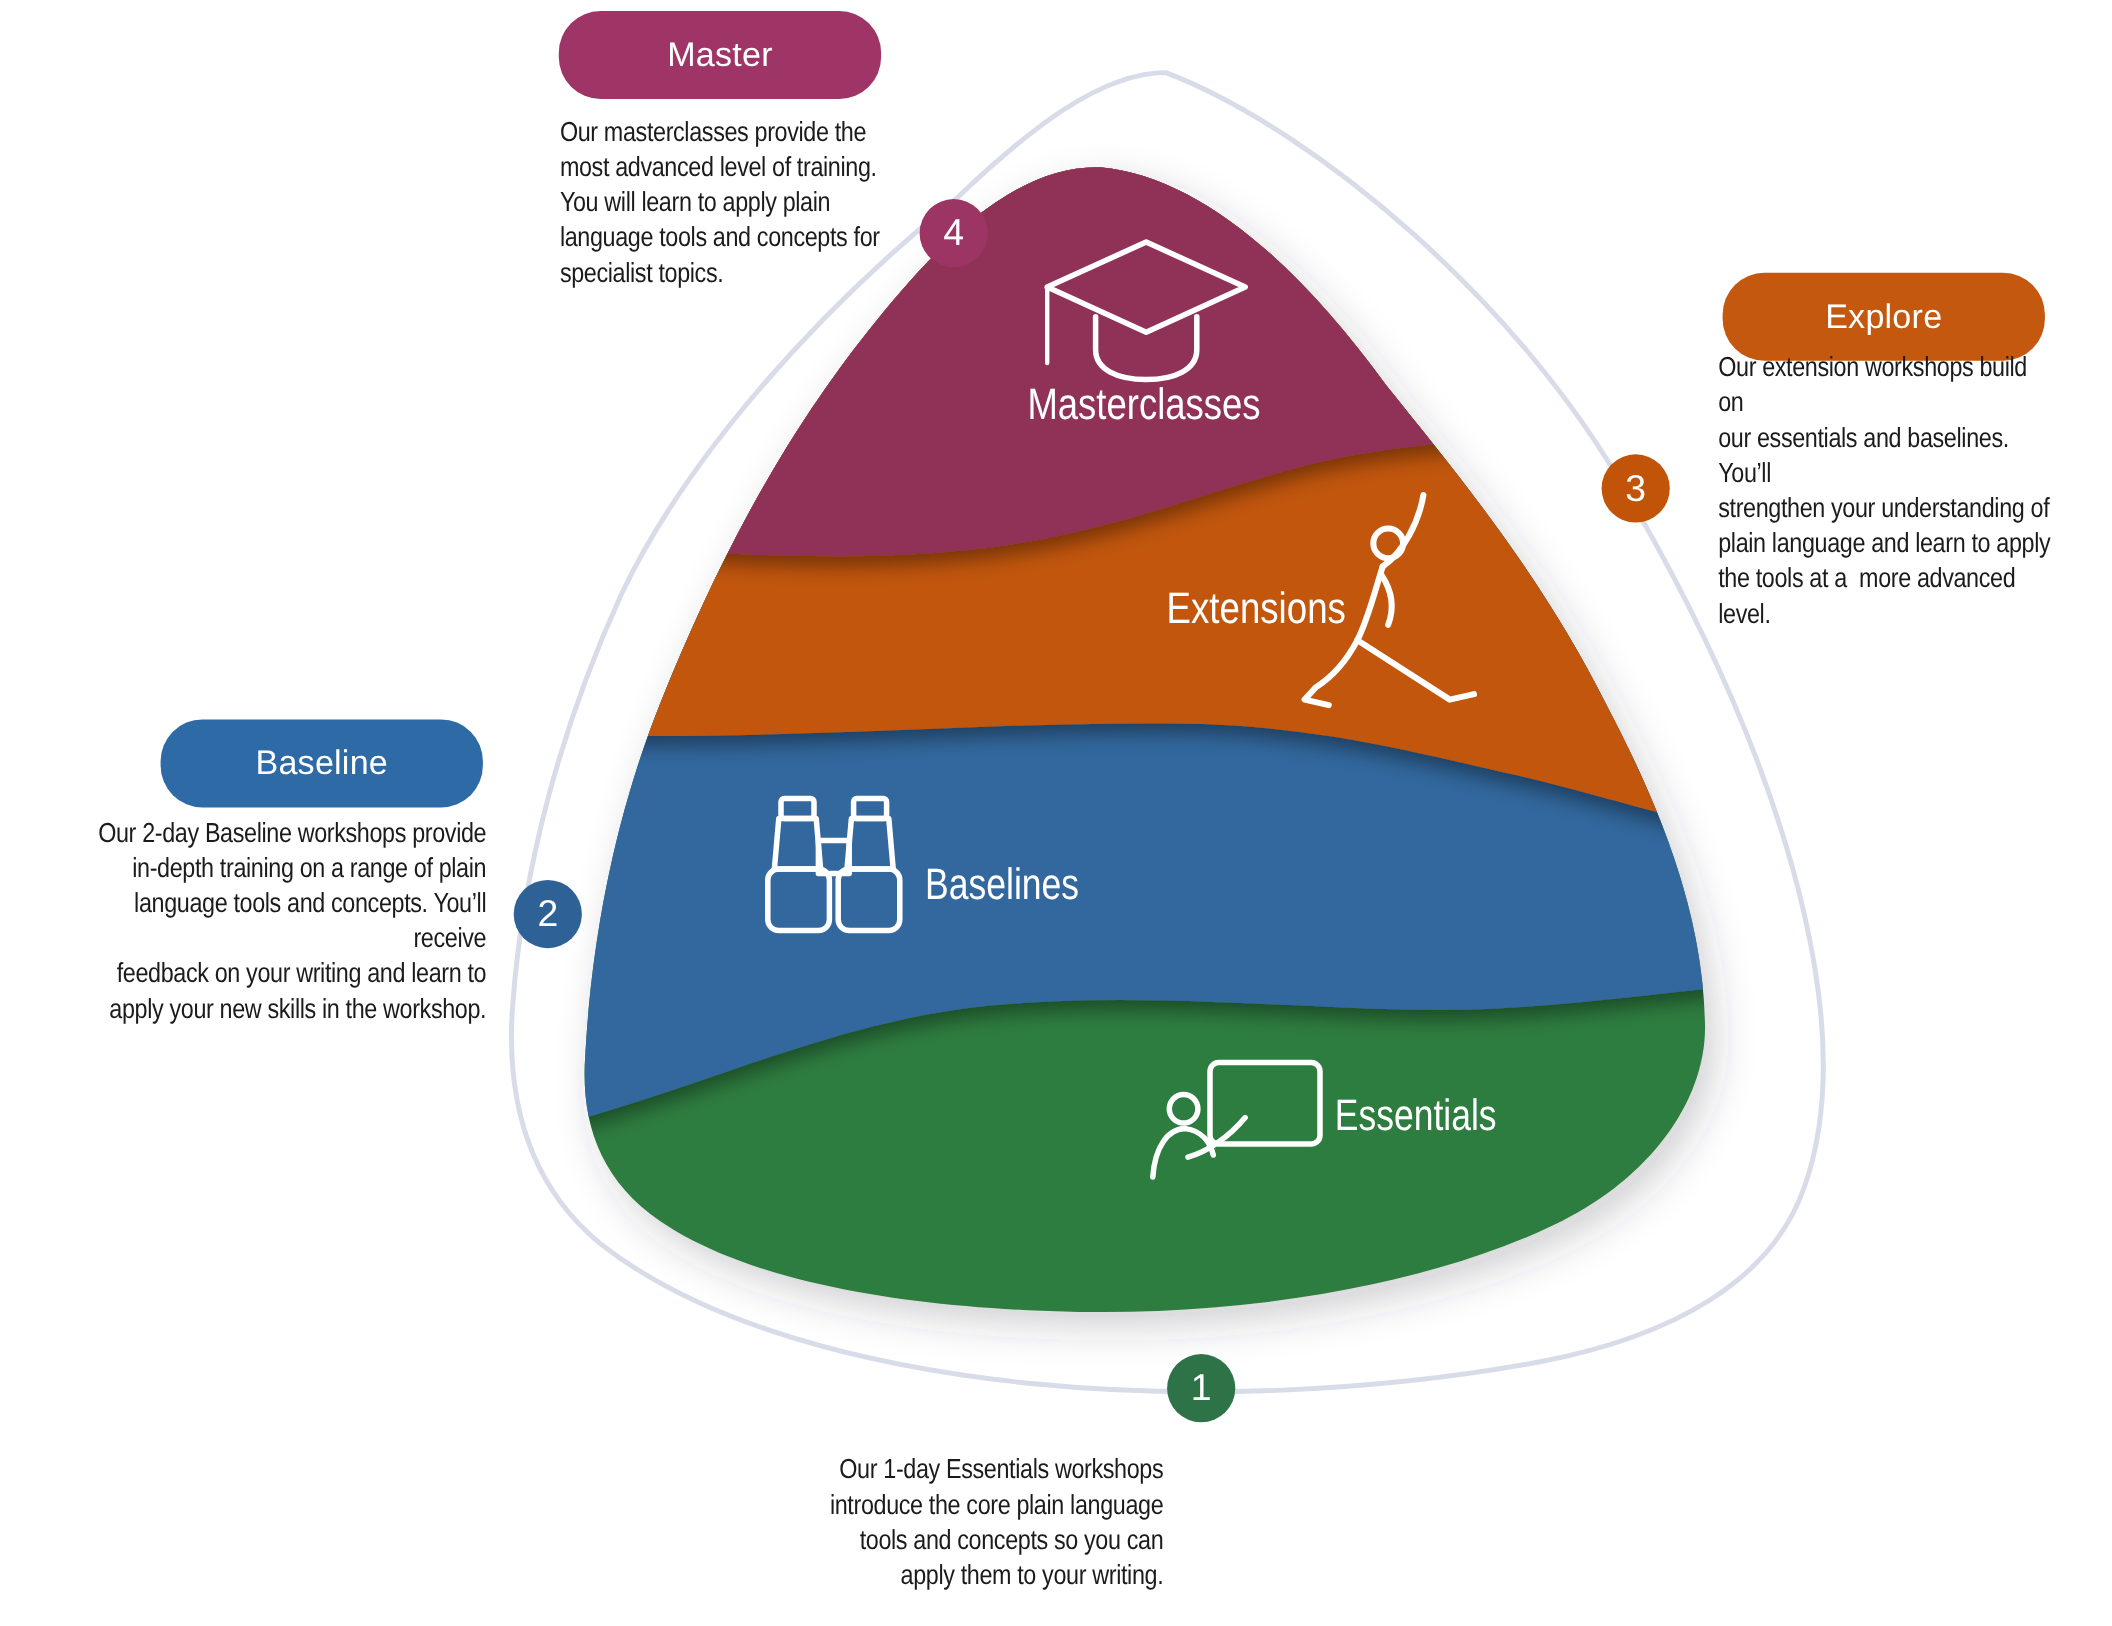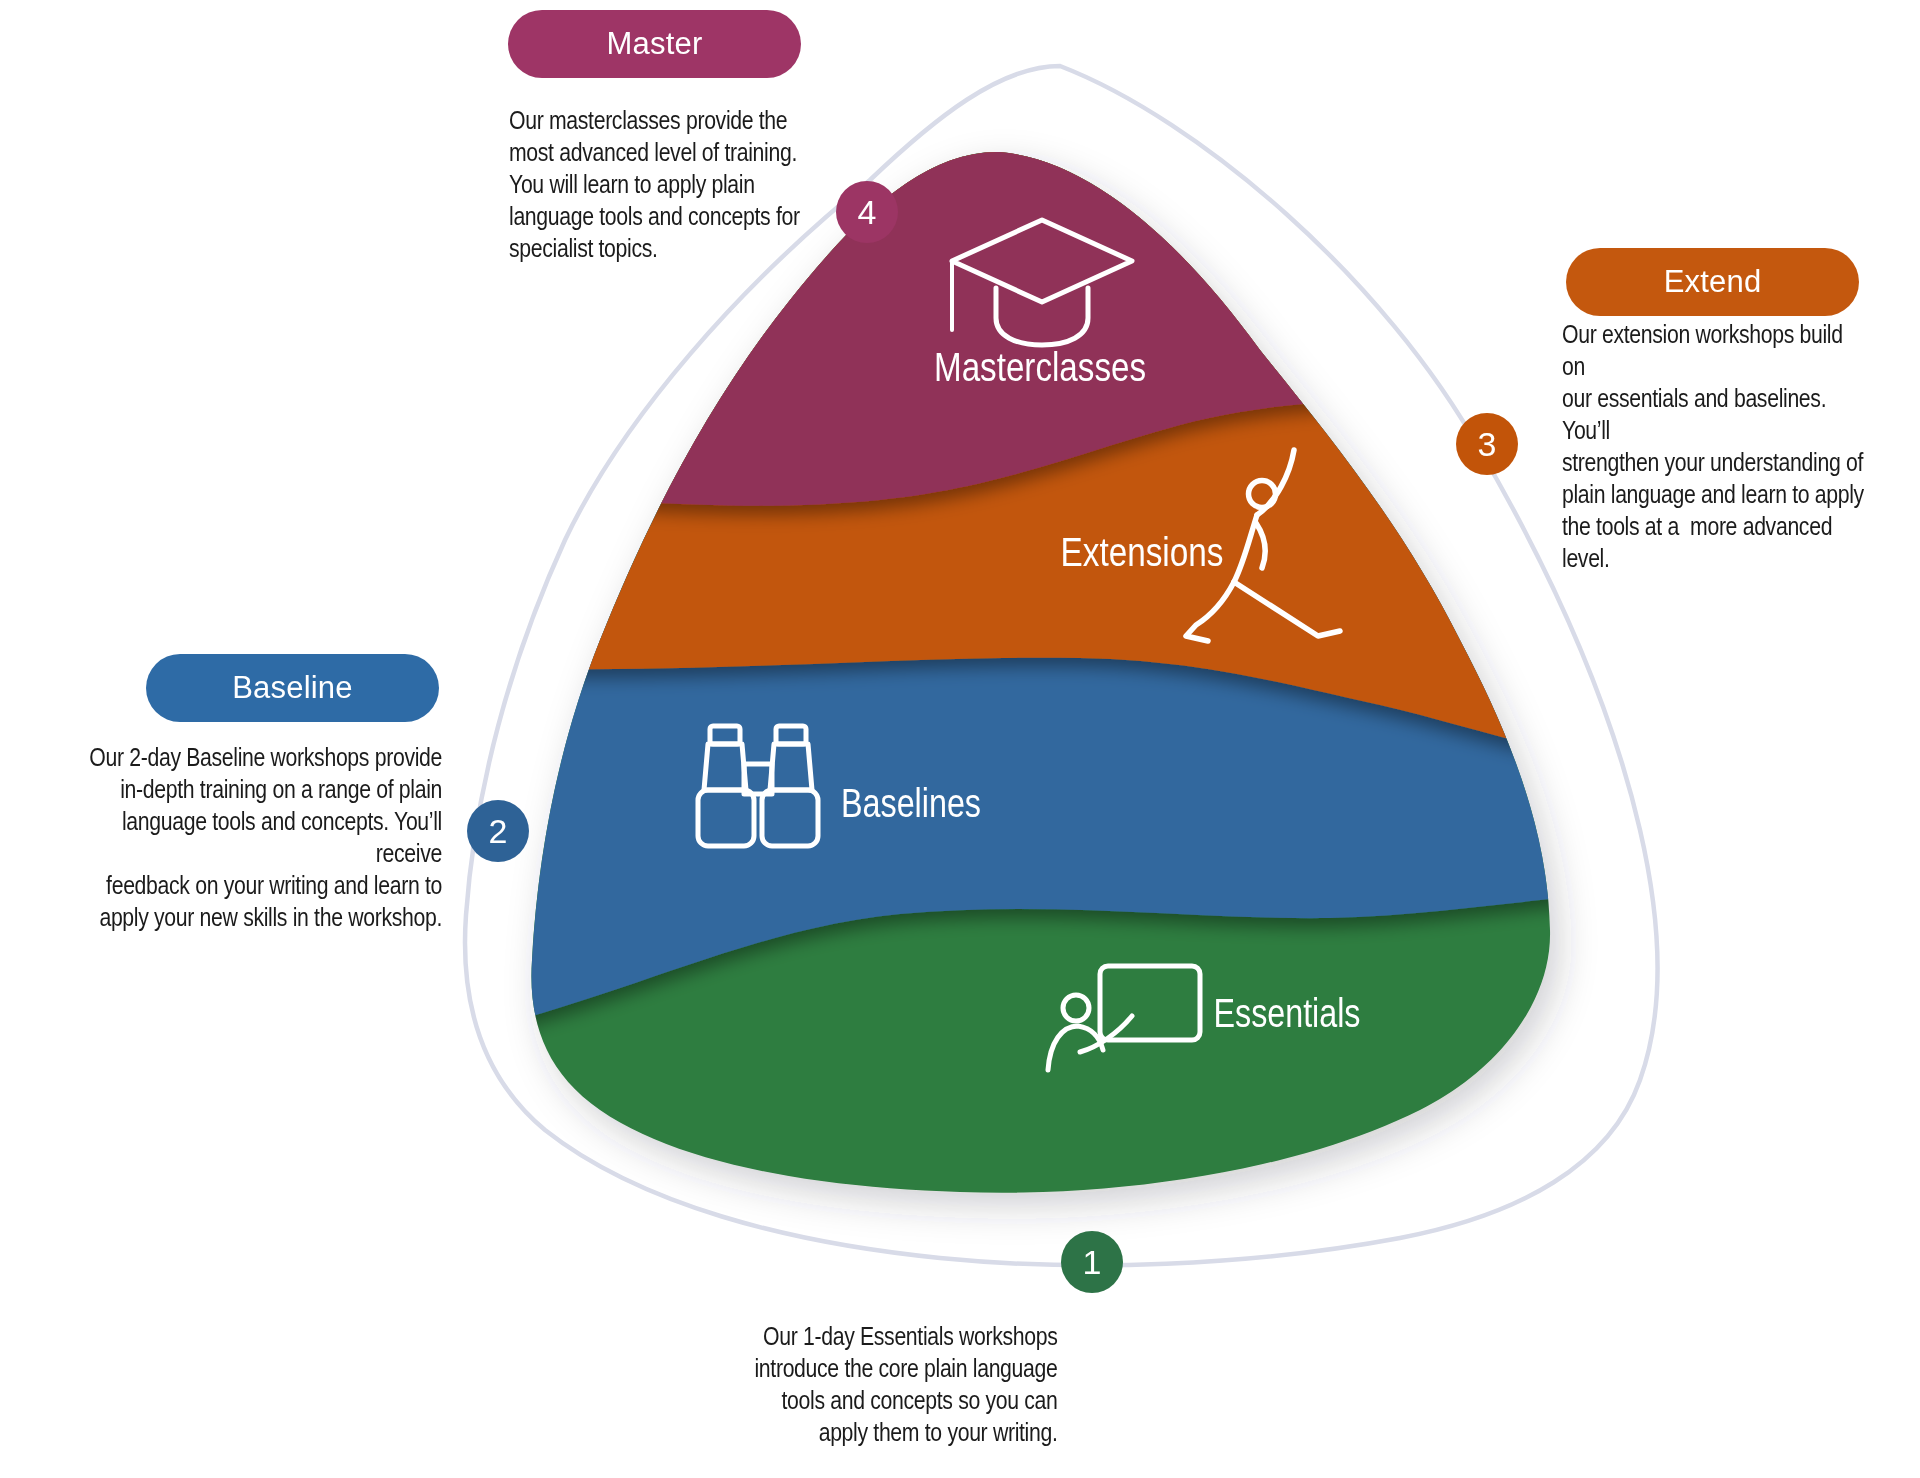--- a/index.html
+++ b/index.html
@@ -1,21 +1,21 @@
 <!DOCTYPE html>
 <html><head>
 <meta charset="utf-8">
 <style>
   html,body{margin:0;padding:0;background:#ffffff;}
   body{width:1920px;height:1478px;overflow:hidden;font-family:"Liberation Sans",sans-serif;}
   .stage{position:relative;width:1920px;height:1478px;background:#fff;}
   svg.diagram{position:absolute;left:0;top:0;}
   svg text{font-family:"Liberation Sans",sans-serif;}
 
-  .pill{position:absolute;width:293px;height:68px;border-radius:38px;
+  .pill{position:absolute;width:293px;height:80px;border-radius:38px;
         display:flex;align-items:center;justify-content:center;
         color:#fff;font-size:31px;letter-spacing:.2px;}
   .pill-master{left:508px;top:10px;background:#9E3566;}
   .pill-extend{left:1566px;top:248px;background:#C4580E;}
   .pill-explore{left:146px;top:654px;background:#2E6BA6;}
   .pill-introduce{left:1073px;top:1328px;background:#2F8048;}
 
   .badge{position:absolute;width:62px;height:62px;border-radius:50%;
          display:flex;align-items:center;justify-content:center;
          color:#fff;font-size:34px;}
@@ -139,21 +139,21 @@
 
     <g fill="#ffffff" font-size="40" text-anchor="middle">
       <text x="1040" y="381" textLength="212" lengthAdjust="spacingAndGlyphs">Masterclasses</text>
       <text x="1142" y="566" textLength="163" lengthAdjust="spacingAndGlyphs">Extensions</text>
       <text x="911" y="817" textLength="140" lengthAdjust="spacingAndGlyphs">Baselines</text>
       <text x="1287" y="1027" textLength="147" lengthAdjust="spacingAndGlyphs">Essentials</text>
     </g>
   </svg>
 
   <div class="pill pill-master">Master</div>
-  <div class="pill pill-extend">Extend</div>
+  <div class="pill pill-extend">Explore</div>
   <div class="pill pill-explore">Baseline</div>
 
   <div class="badge badge-4">4</div>
   <div class="badge badge-3">3</div>
   <div class="badge badge-2">2</div>
   <div class="badge badge-1">1</div>
 
   <div class="desc aleft desc-master">Our masterclasses provide the
 most advanced level of training.
 You will learn to apply plain

